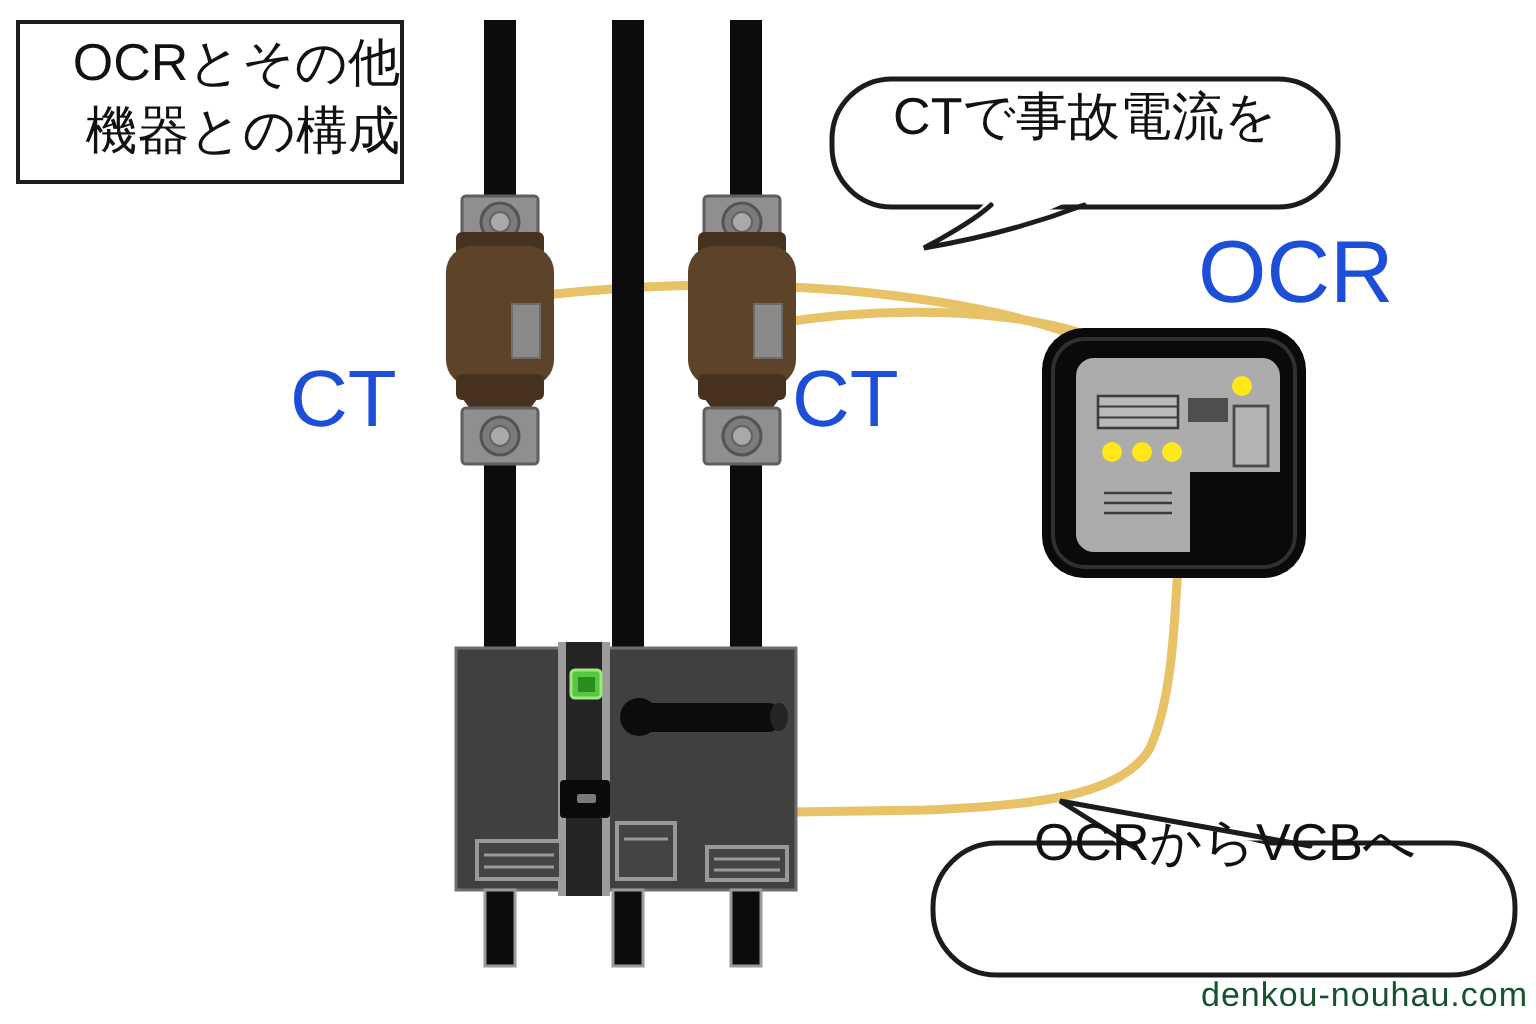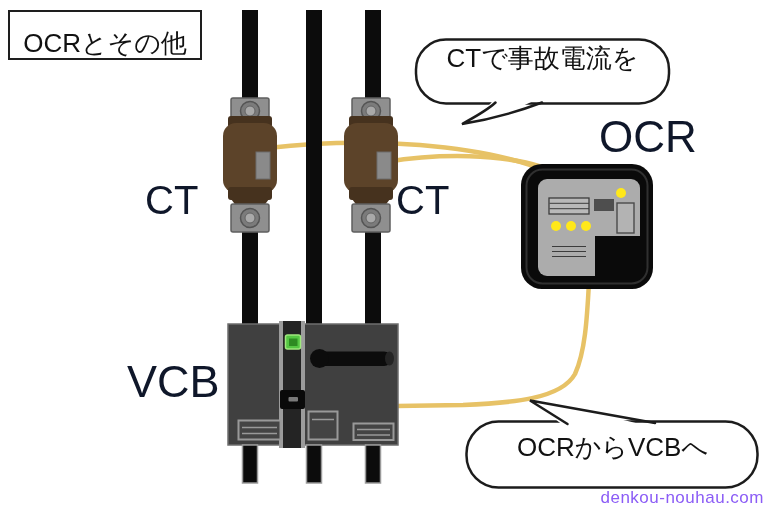--- a/index.html
+++ b/index.html
@@ -2,30 +2,30 @@
 <html><head>
 <meta charset="utf-8">
 <style>
   html,body{margin:0;padding:0;background:#fff;}
   .stage{
     position:relative;width:768px;height:512px;background:#ffffff;overflow:hidden;
     font-family:"Liberation Sans","DejaVu Sans",sans-serif;color:#111;
   }
   .stage svg{position:absolute;left:0;top:0;}
   .titlebox{
-    position:absolute;left:8px;top:10px;width:194px;height:50px;
-    border:2px solid #1e1e1e;background:#fff;text-align:center;
-    font-size:26px;line-height:34px;white-space:nowrap;padding-top:14px;box-sizing:border-box;
+    position:absolute;left:8px;top:10px;width:194px;height:82px;
+    border:2px solid #1e1e1e;background:#fff;text-align:right;
+    font-size:26px;line-height:34px;white-space:nowrap;padding-top:2px;box-sizing:border-box;
   }
-  .lbl{position:absolute;white-space:nowrap;color:#0f172a;}
+  .lbl{position:absolute;white-space:nowrap;color:#1d4ed8;}
   .lbl-ct{font-size:40px;line-height:1;}
   .lbl-ocr{font-size:44px;line-height:1;}
   .lbl-vcb{font-size:45px;line-height:1;}
   .callout{position:absolute;text-align:center;font-size:26px;line-height:30px;color:#111;white-space:nowrap;}
-  .watermark{position:absolute;right:4px;top:488px;font-size:17px;color:#8b5cf6;letter-spacing:.5px;}
+  .watermark{position:absolute;right:4px;top:488px;font-size:17px;color:#14532d;letter-spacing:.5px;}
 </style>
 </head>
 <body>
 
 <div class="stage">
 
   <svg width="768" height="512" viewBox="0 0 768 512">
     <defs>
       <g id="ct-device">
         <rect x="231" y="98" width="38" height="26" rx="2" fill="#8F8F8F" stroke="#5F5F5F" stroke-width="1.5"></rect>
@@ -117,30 +117,30 @@
       <path d="M 542,102.5 Q 504,117 462,124 Q 487,110.5 495.5,102.5" fill="none" stroke="#1C1C1C" stroke-width="2.5" stroke-linecap="round"></path>
 
       <rect x="466.5" y="421.5" width="291" height="66" rx="32" fill="#ffffff" stroke="#1C1C1C" stroke-width="2.5"></rect>
       <path d="M 568,429 Q 542,409 530,400.5 Q 598,413 660,429 Z" fill="#ffffff"></path>
       <path d="M 567.5,424 Q 542,408 530,400.5 Q 598,412.5 655,423" fill="none" stroke="#1C1C1C" stroke-width="2.5" stroke-linecap="round"></path>
     </g>
   </svg>
 
   <div class="titlebox">
     <div>OCRとその他</div>
+    <div>機器との構成</div>
   </div>
 
   <div class="lbl lbl-ct" style="left:145px;top:180px;">CT</div>
   <div class="lbl lbl-ct" style="left:396px;top:180px;">CT</div>
   <div class="lbl lbl-ocr" style="left:599px;top:115px;">OCR</div>
-  <div class="lbl lbl-vcb" style="left:127px;top:359px;">VCB</div>
 
   <div class="callout" style="left:416px;top:43px;width:253px;">
     <div>CTで事故電流を</div>
   </div>
 
-  <div class="callout" style="left:467px;top:432px;width:291px;">
+  <div class="callout" style="left:467px;top:406px;width:291px;">
     <div>OCRからVCBへ</div>
   </div>
 
   <div class="watermark">denkou-nouhau.com</div>
 
 </div>
 
 </body></html>

